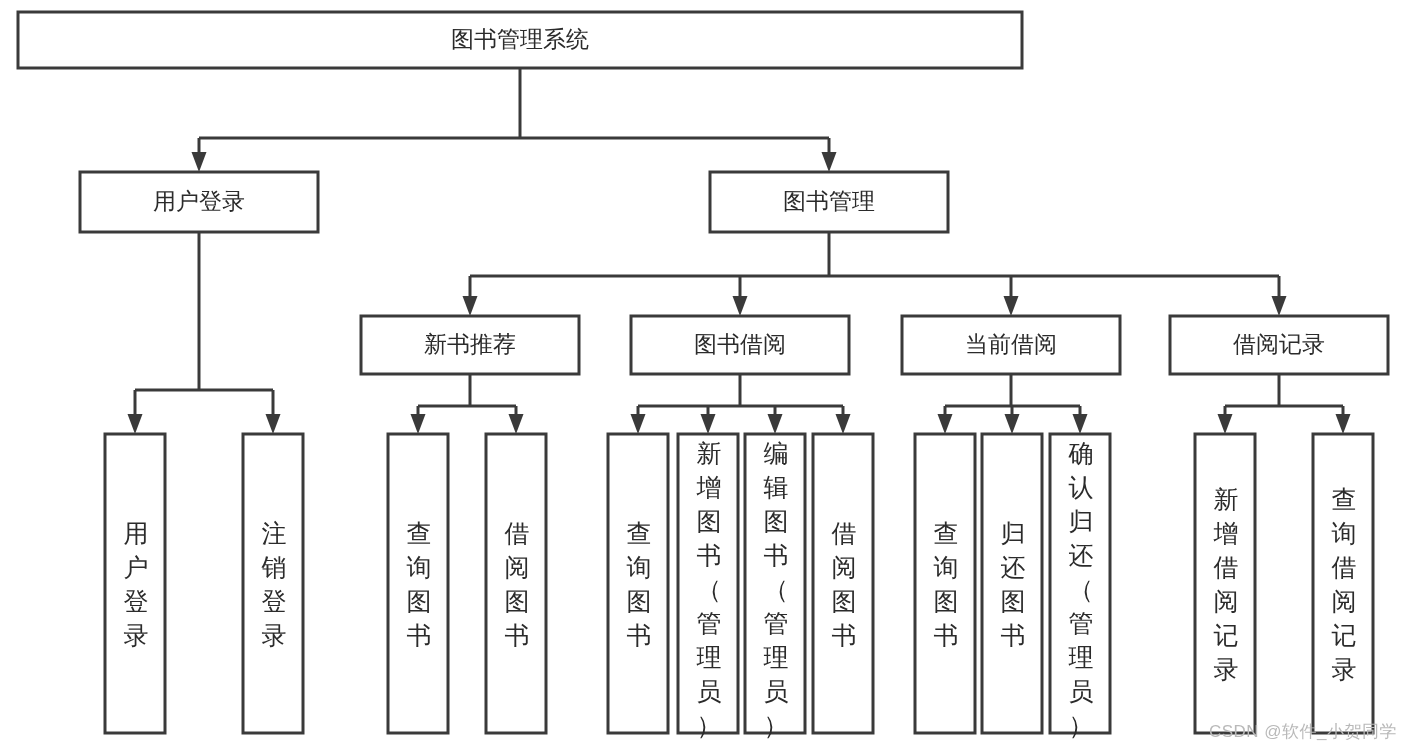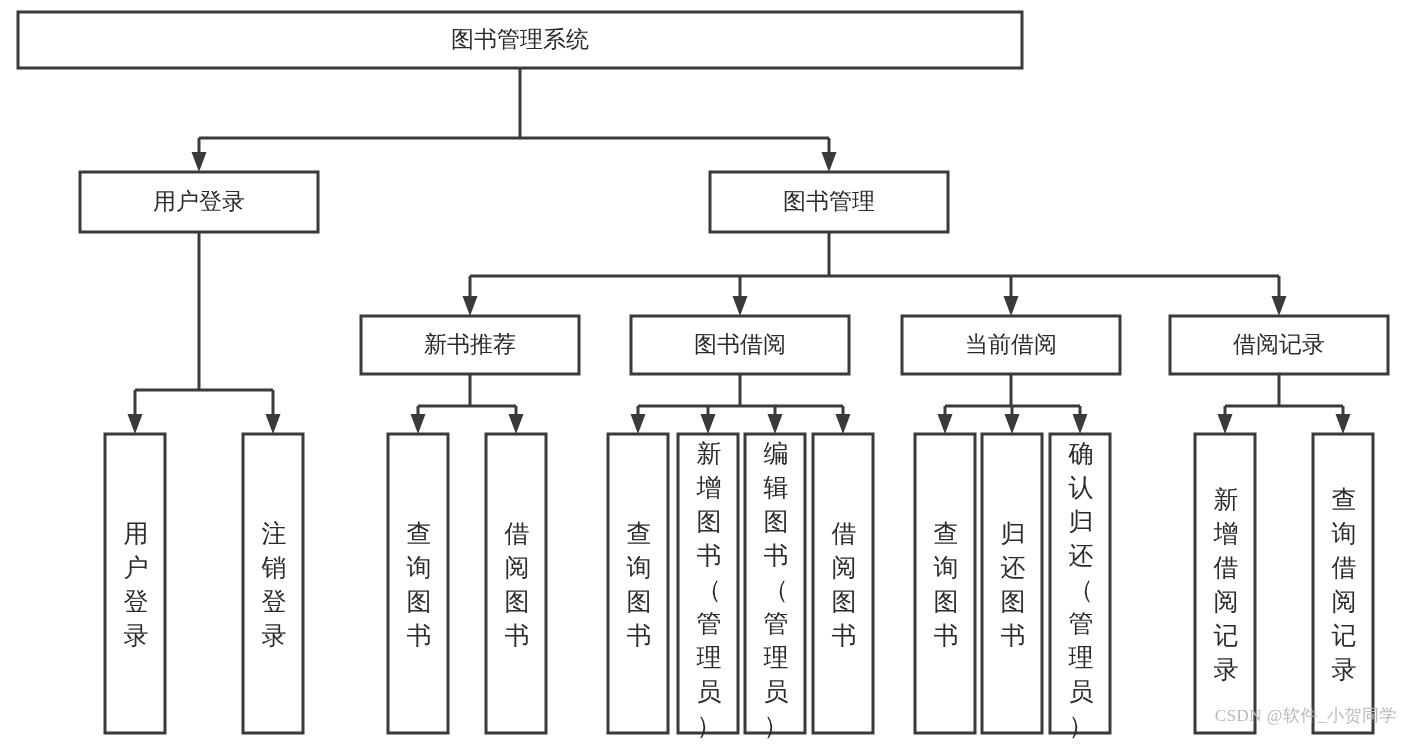--- a/index.html
+++ b/index.html
@@ -45,22 +45,22 @@
   }
   .node-label-vertical {
     font-family: "Liberation Sans", "DejaVu Sans", sans-serif;
     fill: #2b2b2b;
     font-size: 25px;
     text-anchor: middle;
   }
   .watermark {
     position: absolute;
     right: 8px;
-    bottom: 20px;
-    font-family: Liberation Serif, serif;
+    bottom: 4px;
+    font-family: Liberation Sans, sans-serif;
     font-size: 17px;
     color: #b9b9b9;
     letter-spacing: 0.5px;
     white-space: nowrap;
     pointer-events: none;
   }
 </style>
 </head>
 <body>
 

